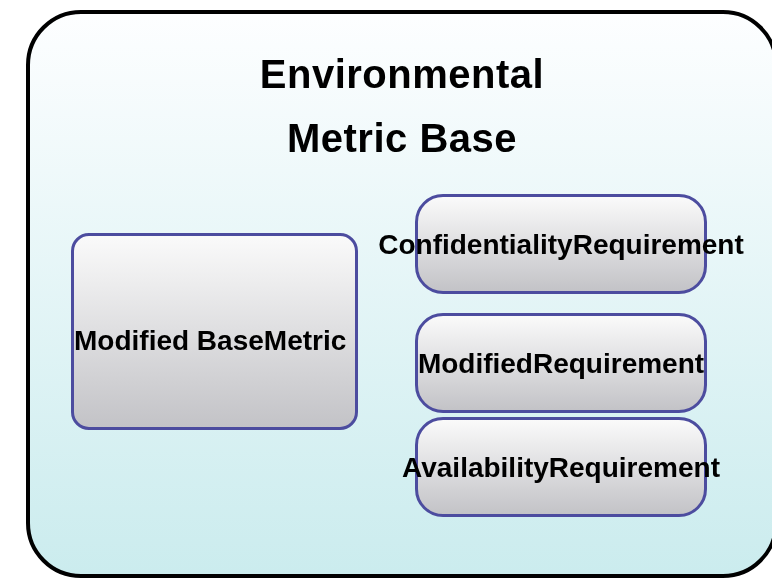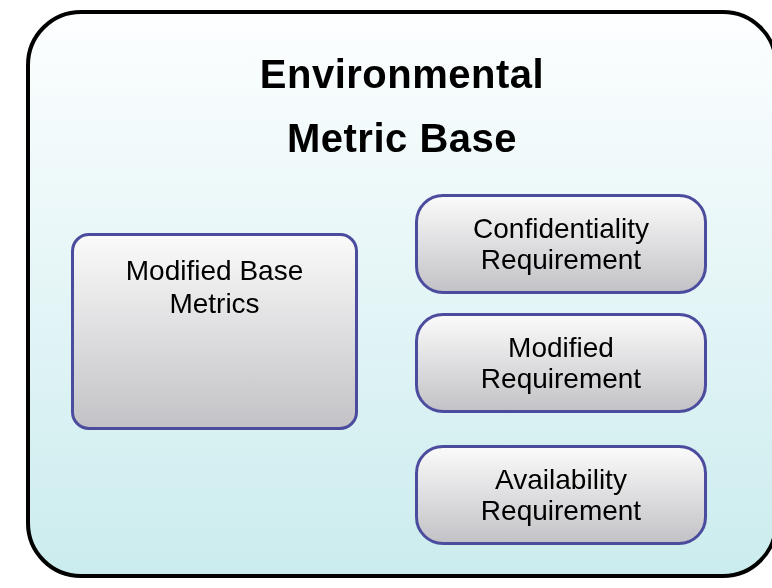--- a/index.html
+++ b/index.html
@@ -41,55 +41,56 @@
   }
   .node{
     position:absolute;
     box-sizing:border-box;
     border:3px solid var(--node-border);
     background:linear-gradient(to bottom, var(--node-bg-top) 0%, var(--node-bg-bottom) 100%);
     font-size:28px;
     line-height:33px;
     text-align:center;
     display:flex;
-    flex-direction:column;
+    flex-direction:row;
     align-items:center;
+    font-weight:bold;
   }
   .node-left{
     left:41px;top:219px;
     width:287px;height:197px;
     border-radius:18px;
     justify-content:flex-start;
     padding-top:18px;
   }
   .node-right{
     left:385px;
     width:292px;height:100px;
     border-radius:28px;
     justify-content:center;
     line-height:31px;
   }
   .node-right.pos-1{top:180px;}
   .node-right.pos-2{top:299px;}
-  .node-right.pos-3{top:431px;}
+  .node-right.pos-3{top:403px;}
   .line{display:block;}
 </style>
 </head>
 <body>
 
 <div class="outer-box">
 
   <div class="diagram-title">
     <span class="line">Environmental</span>
     <span class="line">Metric Base</span>
   </div>
 
   <div class="node node-left">
     <span class="line">Modified Base</span>
-    <span class="line">Metrics</span>
+    <span class="line">Metric</span>
   </div>
 
   <div class="node node-right pos-1">
     <span class="line">Confidentiality</span>
     <span class="line">Requirement</span>
   </div>
 
   <div class="node node-right pos-2">
     <span class="line">Modified</span>
     <span class="line">Requirement</span>

